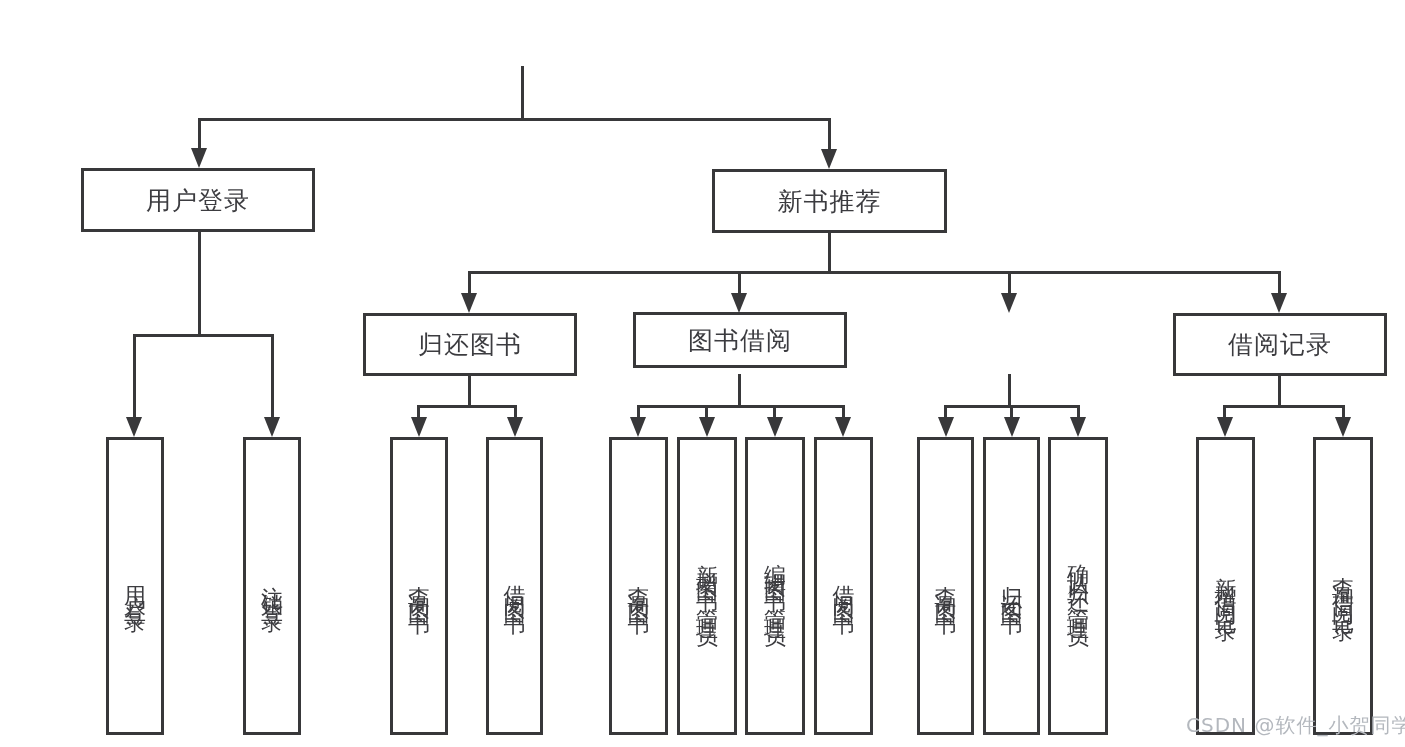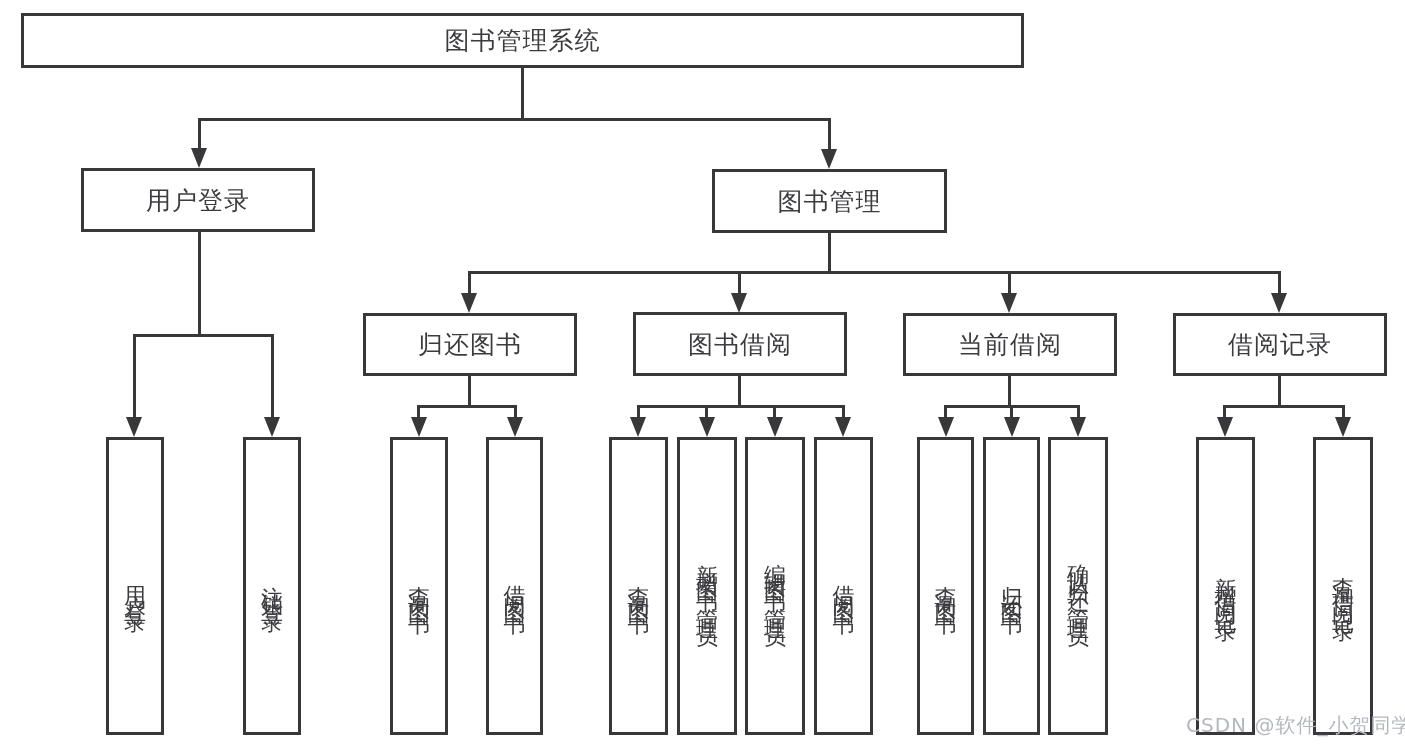--- a/index.html
+++ b/index.html
@@ -34,43 +34,37 @@
   .watermark{
     position:absolute;font-size:20px;color:var(--watermark);
     letter-spacing:1px;white-space:nowrap;
   }
 </style>
 </head>
 <body>
 
 <div class="canvas">
 
-  <div class="node node-h" style="left:21px;top:13px;width:1003px;height:55px;">
-    <span>图书管理系统</span>
-  </div>
 
   <div class="node node-h" style="left:81px;top:168px;width:234px;height:64px;">
     <span>用户登录</span>
   </div>
 
   <div class="node node-h" style="left:712px;top:169px;width:235px;height:64px;">
-    <span>图书管理</span>
+    <span>新书推荐</span>
   </div>
 
   <div class="node node-h" style="left:363px;top:313px;width:214px;height:63px;">
     <span>归还图书</span>
   </div>
 
-  <div class="node node-h" style="left:633px;top:312px;width:214px;height:64px;">
+  <div class="node node-h" style="left:633px;top:312px;width:214px;height:56px;">
     <span>图书借阅</span>
   </div>
 
-  <div class="node node-h" style="left:903px;top:313px;width:214px;height:63px;">
-    <span>当前借阅</span>
-  </div>
 
   <div class="node node-h" style="left:1173px;top:313px;width:214px;height:63px;">
     <span>借阅记录</span>
   </div>
 
   <div class="node leaf" style="left:106px;top:437px;width:58px;height:298px;">
     <span>用户登录</span>
   </div>
   <div class="node leaf" style="left:243px;top:437px;width:58px;height:298px;">
     <span>注销登录</span>

